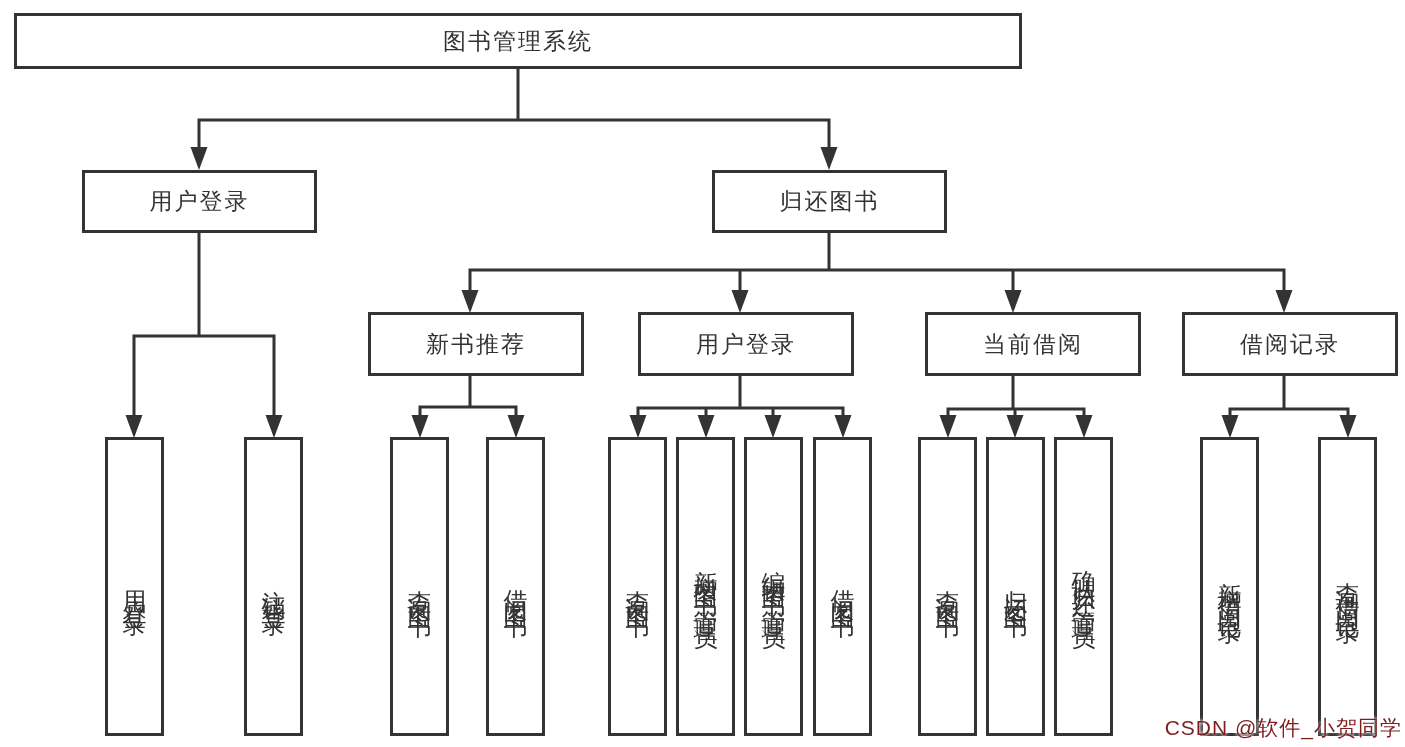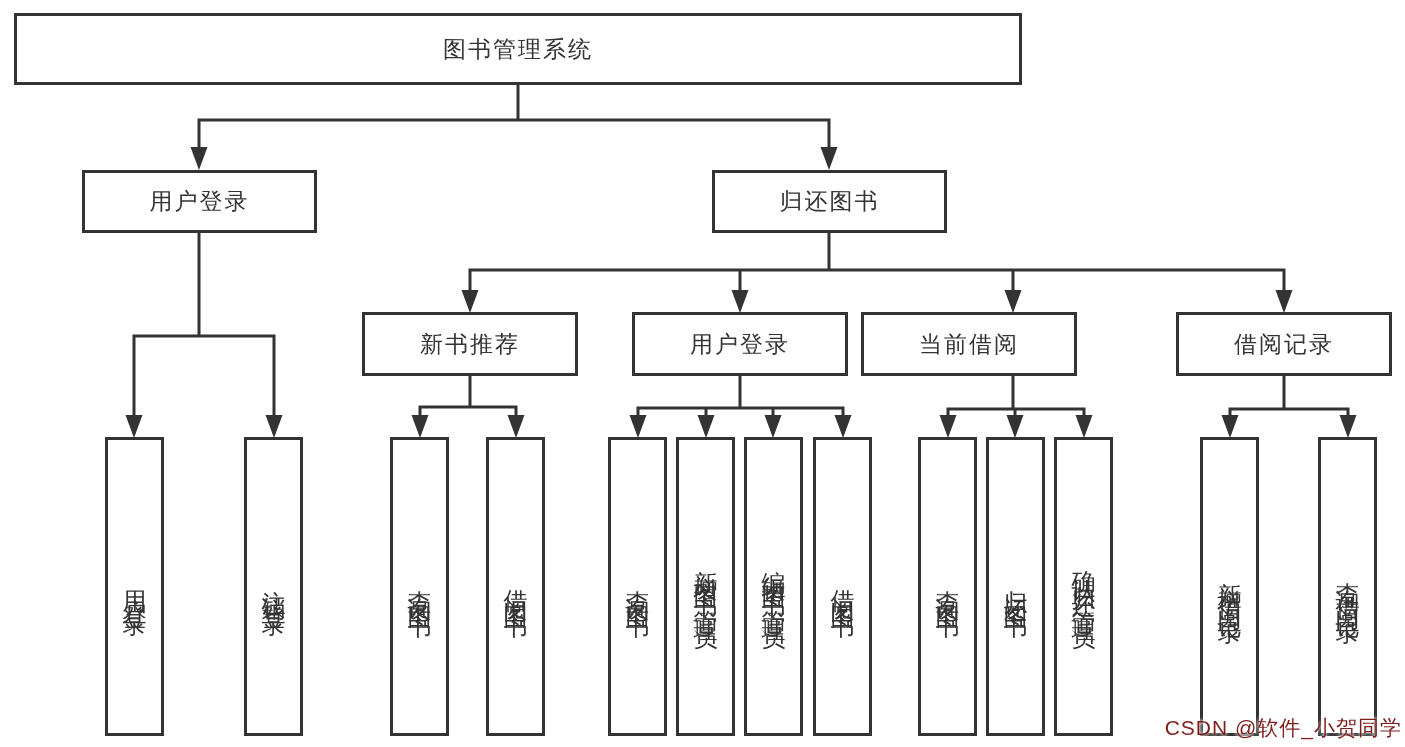--- a/index.html
+++ b/index.html
@@ -25,23 +25,23 @@
     align-items: center;
     justify-content: center;
     color: #333333;
     z-index: 2;
   }
   .box .h-label {
     font-size: 23px;
     letter-spacing: 2px;
     white-space: nowrap;
   }
-  .box.top    { left: 14px;  top: 13px;  width: 1008px; height: 72px; }
+  .box.top    { left: 14px;  top: 13px;  width: 1008px; height: 56px; }
   .box.lvl2   { top: 170px; width: 235px; height: 63px; }
-  .box.lvl3   { top: 312px; width: 216px; height: 64px; }
+  .box.lvl3   { top: 312px; width: 216px; height: 64px; margin-left: 6px; }
   .box.leaf   { top: 437px; width: 59px;  height: 299px; }
   .v-label {
     writing-mode: vertical-rl;
     text-orientation: mixed;
     font-size: 24px;
     line-height: 1;
     letter-spacing: 8px;
     color: #333333;
   }
   .watermark {
@@ -111,21 +111,21 @@
   <div class="box lvl2" style="left:712px">
     <span class="h-label">归还图书</span>
   </div>
 
   <div class="box lvl3" style="left:362px">
     <span class="h-label">新书推荐</span>
   </div>
   <div class="box lvl3" style="left:632px">
     <span class="h-label">用户登录</span>
   </div>
-  <div class="box lvl3" style="left:861px">
+  <div class="box lvl3" style="left:919px">
     <span class="h-label">当前借阅</span>
   </div>
   <div class="box lvl3" style="left:1176px">
     <span class="h-label">借阅记录</span>
   </div>
 
   <div class="box leaf" style="left:105px">
     <span class="v-label">用户登录</span>
   </div>
   <div class="box leaf" style="left:244px">

